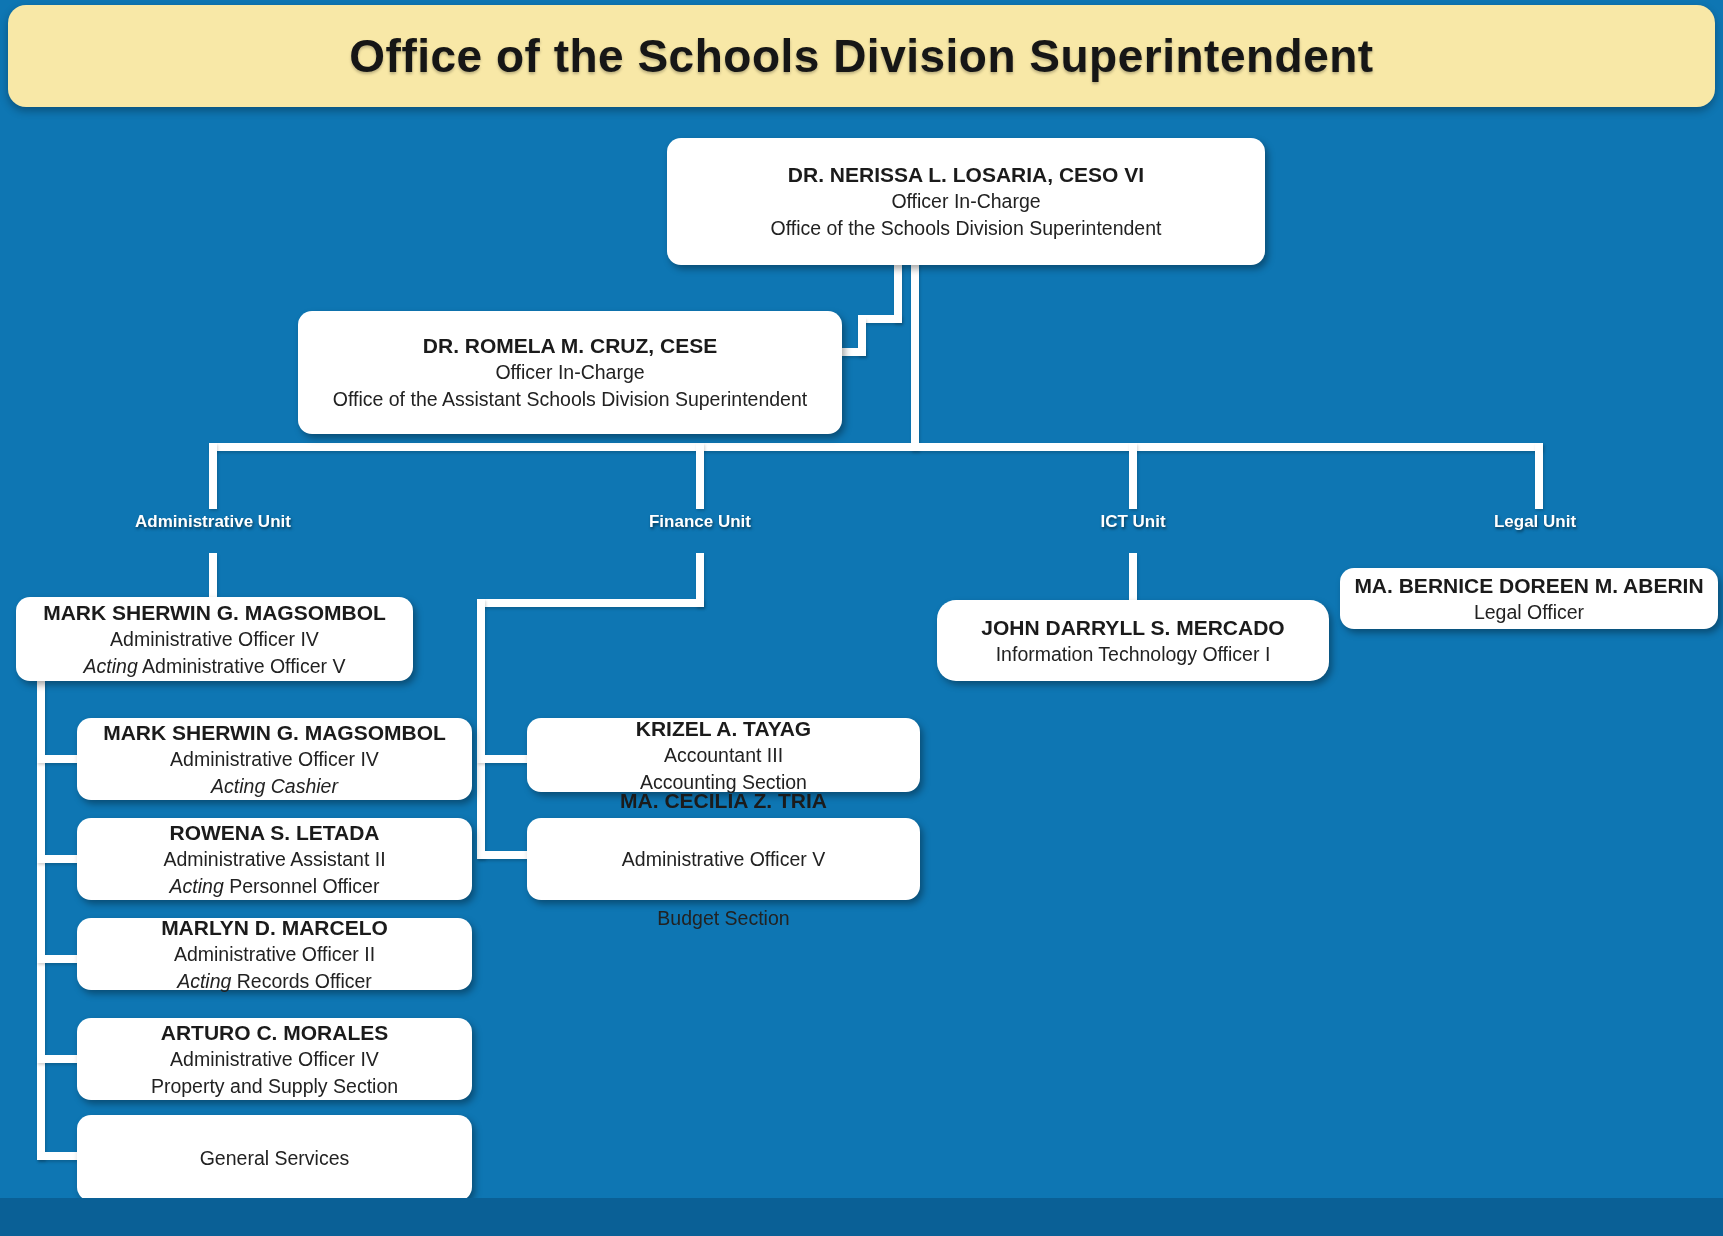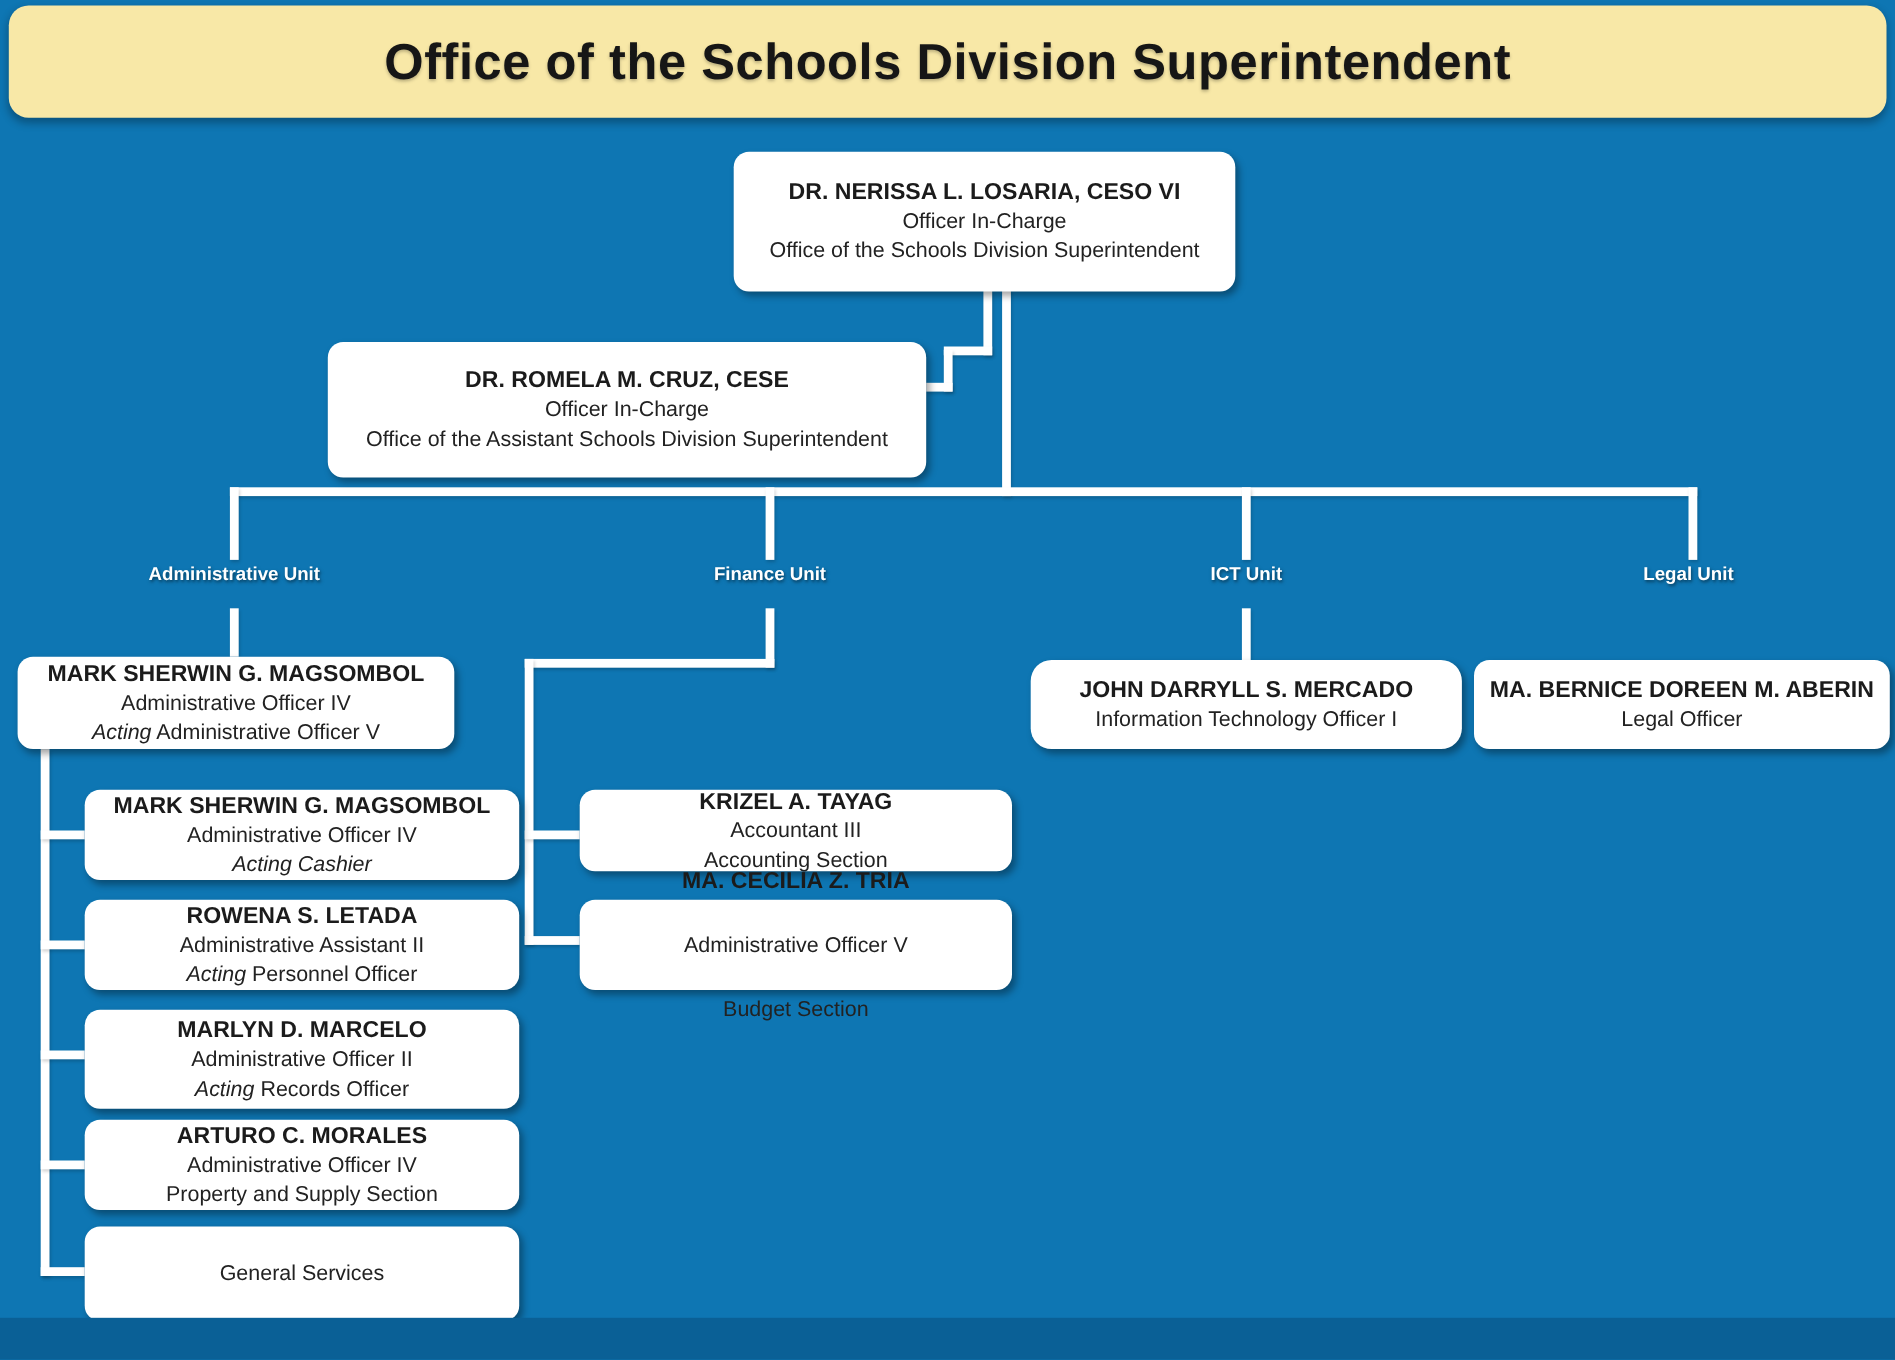--- a/index.html
+++ b/index.html
@@ -73,21 +73,21 @@
 <div class="abs line" style="left:37px;top:855px;width:40px;height:8px;"></div>
 <div class="abs line" style="left:37px;top:955px;width:40px;height:8px;"></div>
 <div class="abs line" style="left:37px;top:1055px;width:40px;height:8px;"></div>
 <div class="abs line" style="left:37px;top:1152px;width:40px;height:8px;"></div>
 
 <div class="abs unit-label" style="left:43px;top:512px;">Administrative Unit</div>
 <div class="abs unit-label" style="left:530px;top:512px;">Finance Unit</div>
 <div class="abs unit-label" style="left:963px;top:512px;">ICT Unit</div>
 <div class="abs unit-label" style="left:1365px;top:512px;">Legal Unit</div>
 
-<div class="abs box" style="left:667px;top:138px;width:456px;height:127px;">
+<div class="abs box" style="left:667px;top:138px;width:598px;height:127px;">
   <div class="name">DR. NERISSA L. LOSARIA, CESO VI</div>
   <div class="role">Officer In-Charge</div>
   <div class="role">Office of the Schools Division Superintendent</div>
 </div>
 
 <div class="abs box" style="left:298px;top:287px;width:544px;height:123px;margin-top:24px;">
   <div class="name">DR. ROMELA M. CRUZ, CESE</div>
   <div class="role">Officer In-Charge</div>
   <div class="role">Office of the Assistant Schools Division Superintendent</div>
 </div>
@@ -96,38 +96,38 @@
   <div class="name">MARK SHERWIN G. MAGSOMBOL</div>
   <div class="role">Administrative Officer IV</div>
   <div class="role"><i>Acting</i><span> Administrative Officer V</span></div>
 </div>
 
 <div class="abs box" style="left:937px;top:600px;width:392px;height:81px;border-radius:19px;">
   <div class="name">JOHN DARRYLL S. MERCADO</div>
   <div class="role">Information Technology Officer I</div>
 </div>
 
-<div class="abs box" style="left:1340px;top:600px;width:378px;height:81px;">
+<div class="abs box" style="left:1340px;top:568px;width:378px;height:61px;">
   <div class="name">MA. BERNICE DOREEN M. ABERIN</div>
   <div class="role">Legal Officer</div>
 </div>
 
 <div class="abs box" style="left:77px;top:718px;width:395px;height:82px;">
   <div class="name">MARK SHERWIN G. MAGSOMBOL</div>
   <div class="role">Administrative Officer IV</div>
   <div class="role"><i>Acting Cashier</i><span></span></div>
 </div>
 
 <div class="abs box" style="left:77px;top:818px;width:395px;height:82px;">
   <div class="name">ROWENA S. LETADA</div>
   <div class="role">Administrative Assistant II</div>
   <div class="role"><i>Acting</i><span> Personnel Officer</span></div>
 </div>
 
-<div class="abs box" style="left:77px;top:918px;width:395px;height:90px;">
+<div class="abs box" style="left:77px;top:918px;width:395px;height:72px;">
   <div class="name">MARLYN D. MARCELO</div>
   <div class="role">Administrative Officer II</div>
   <div class="role"><i>Acting</i><span> Records Officer</span></div>
 </div>
 
 <div class="abs box" style="left:77px;top:1018px;width:395px;height:82px;">
   <div class="name">ARTURO C. MORALES</div>
   <div class="role">Administrative Officer IV</div>
   <div class="role"><i></i><span>Property and Supply  Section</span></div>
 </div>

